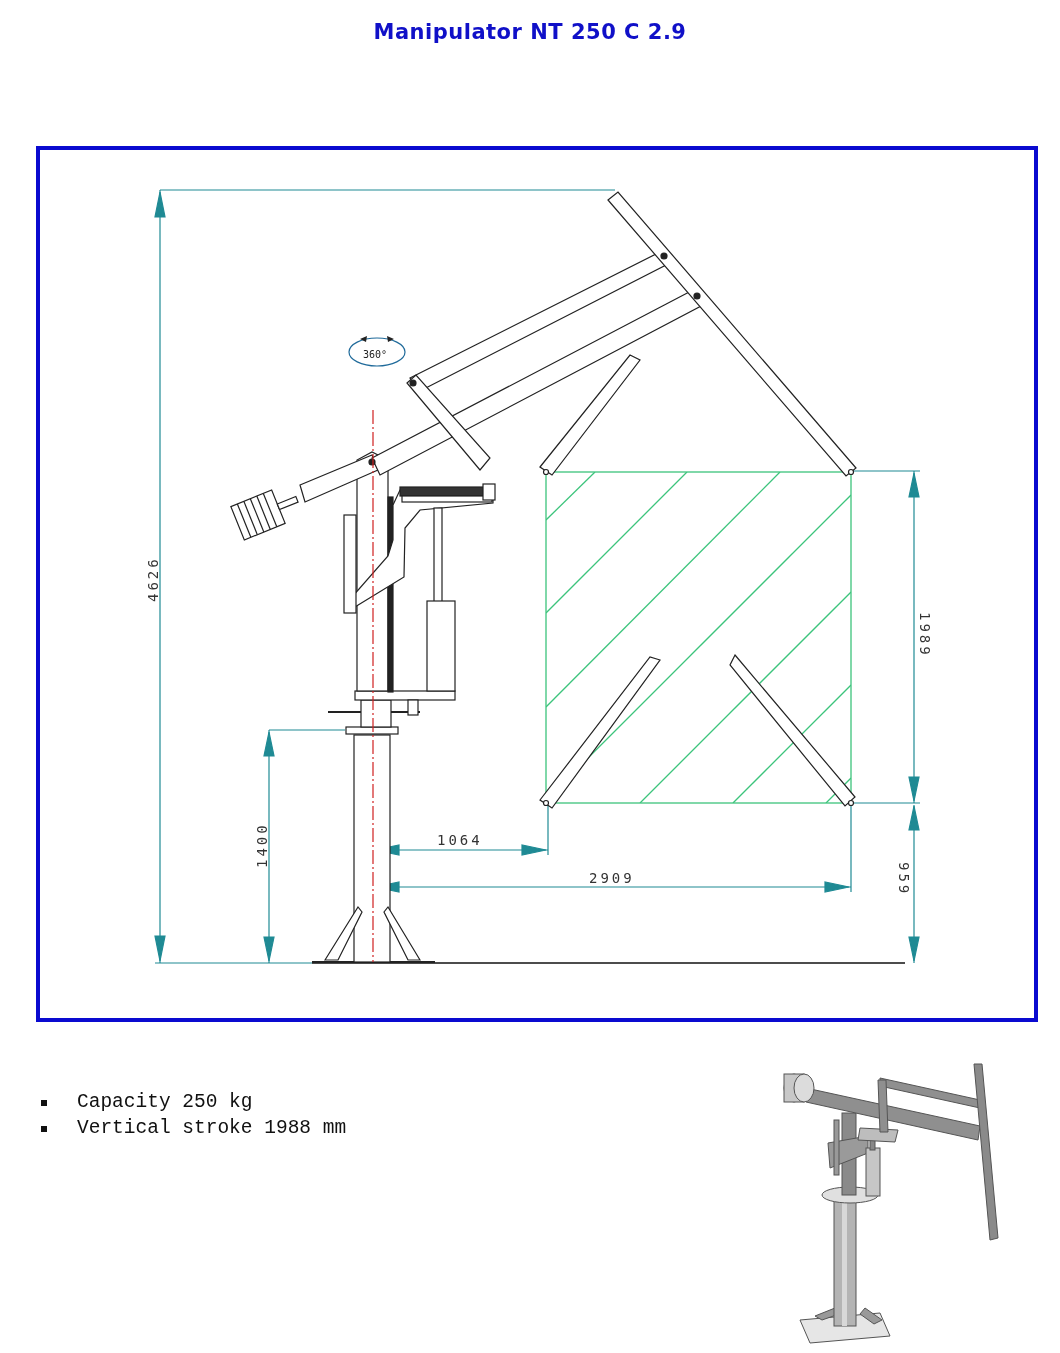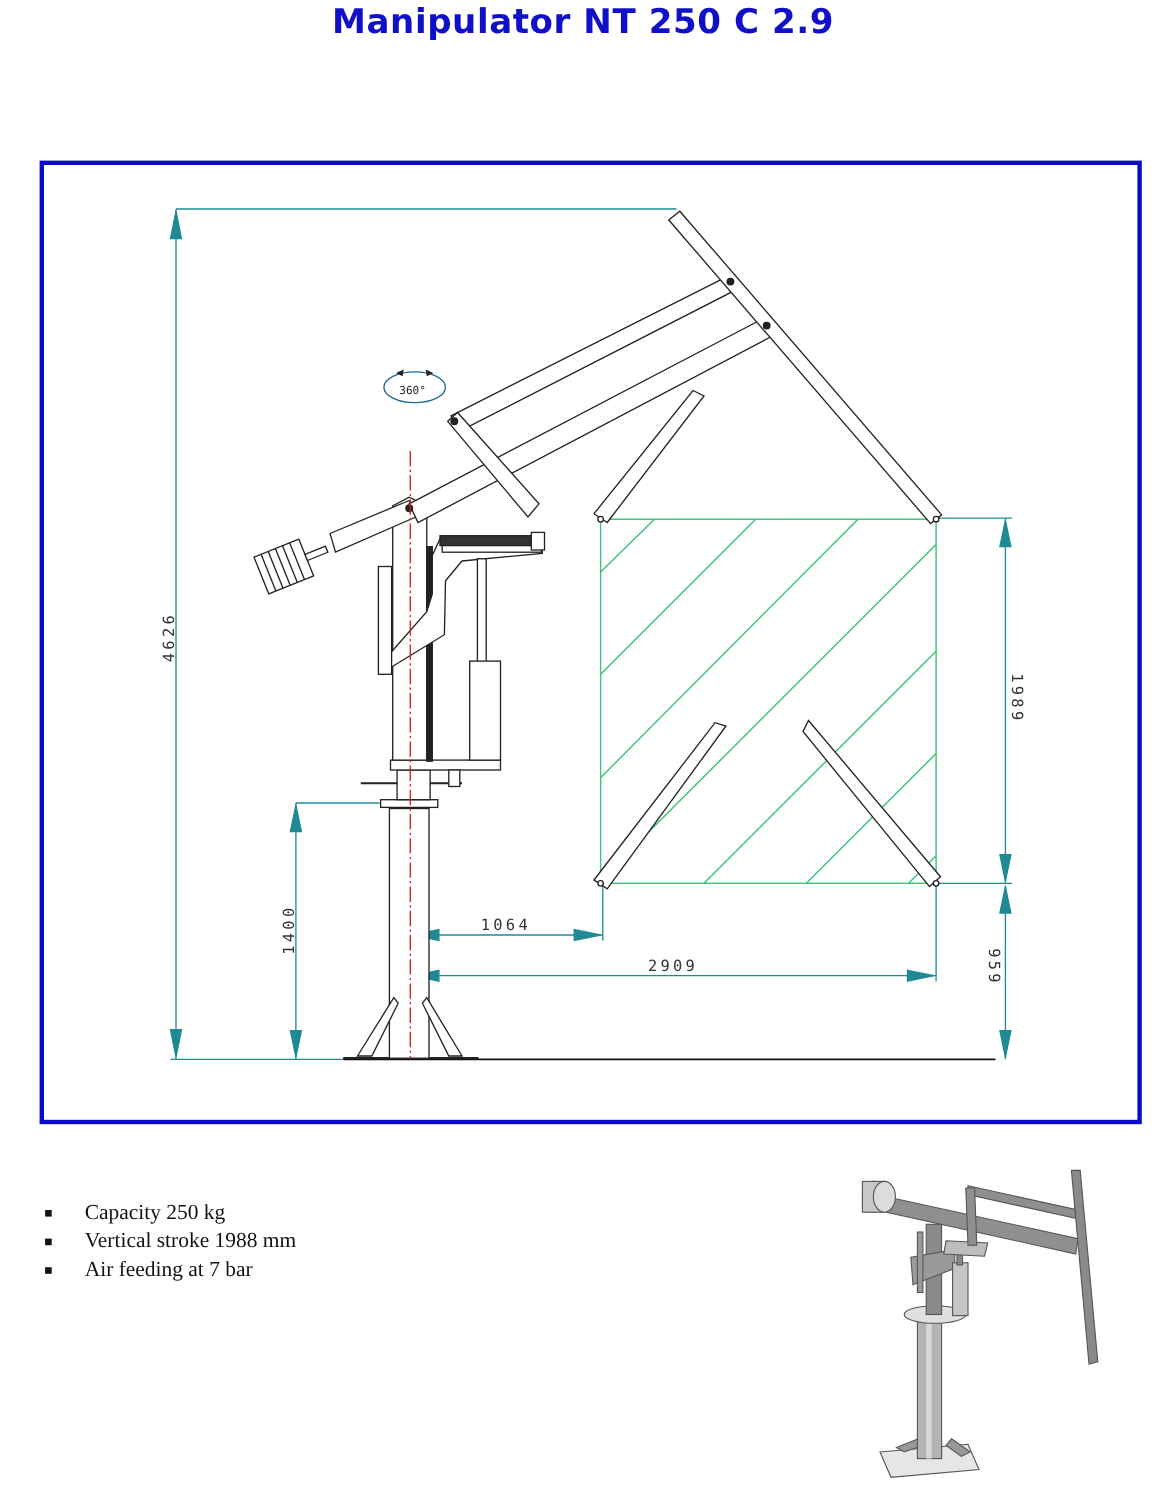--- a/index.html
+++ b/index.html
@@ -1,22 +1,22 @@
 <!DOCTYPE html>
 <html><head>
 <meta charset="utf-8">
 <style>
   html, body { margin:0; padding:0; background:#ffffff; }
   body { width:1060px; height:1353px; position:relative; overflow:hidden; font-family:"DejaVu Sans", sans-serif; }
-  .title { position:absolute; left:0; top:2px; width:1060px; text-align:center; font-family:"DejaVu Sans", sans-serif; font-weight:bold; font-size:31px; color:#1010c8; letter-spacing:0.5px; }
+  .title { position:absolute; left:0; top:20px; width:1060px; text-align:center; font-family:"DejaVu Sans", sans-serif; font-weight:bold; font-size:21px; color:#1010c8; letter-spacing:0.5px; }
   .frame { position:absolute; left:36px; top:146px; width:994px; height:868px; border:4px solid #0a0ad0; box-sizing:content-box; }
   .drawing { position:absolute; left:0; top:0; }
   .dim-text { font-family:"DejaVu Sans Mono", monospace; font-size:14px; fill:#333; letter-spacing:3px; }
   .specs { position:absolute; left:38px; top:1090px; margin:0; padding:0; list-style:none; }
-  .specs li { position:relative; padding-left:39px; font-family:Liberation Serif, serif; font-size:19.5px; line-height:25.8px; color:#111; white-space:nowrap; }
+  .specs li { position:relative; padding-left:39px; font-family:Liberation Mono, monospace; font-size:19.5px; line-height:25.8px; color:#111; white-space:nowrap; }
   .specs li .bullet { position:absolute; left:3px; top:10px; width:6px; height:6px; background:#111; }
   .photo { position:absolute; left:770px; top:1058px; width:250px; height:290px; }
 </style>
 </head>
 <body>
 
 <div class="title">Manipulator NT 250 C 2.9</div>
 
 <div class="frame"></div>
 
@@ -158,21 +158,20 @@
     <ellipse cx="377" cy="352" rx="28" ry="14" fill="none" stroke="#1f6a9a" stroke-width="1.2"></ellipse>
     <polygon points="360,339 367,336 366,342" fill="#222"></polygon>
     <polygon points="394,339 387,336 388,342" fill="#222"></polygon>
     <text x="363" y="358" font-family="DejaVu Sans Mono, monospace" font-size="10" fill="#222">360°</text>
   </g>
 </svg>
 
 <ul class="specs">
   <li><span class="bullet"></span><span>Capacity 250 kg</span></li>
   <li><span class="bullet"></span><span>Vertical stroke 1988 mm</span></li>
-  <li><span class="bullet"></span><span>Air feeding at 7 bar</span></li>
 </ul>
 
 <svg class="photo" viewBox="0 0 250 290">
   <g stroke="#555" stroke-width="1" fill="#a8a8a8">
 
     <polygon points="30,262 110,255 120,278 40,285" fill="#e6e6e6"></polygon>
     <polygon points="45,258 70,248 72,255 52,262" fill="#999"></polygon>
     <polygon points="95,250 112,262 104,266 90,256" fill="#999"></polygon>
 
     <rect x="64" y="138" width="22" height="130" fill="#b4b4b4"></rect>

